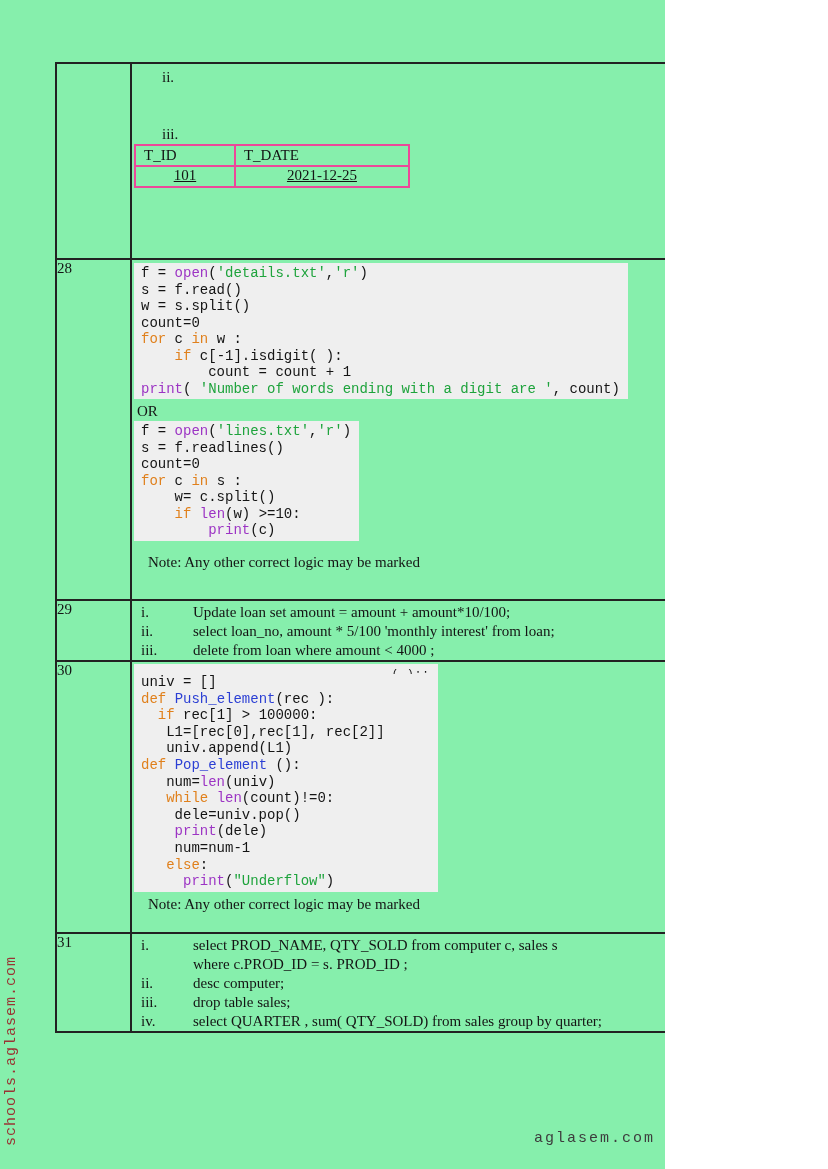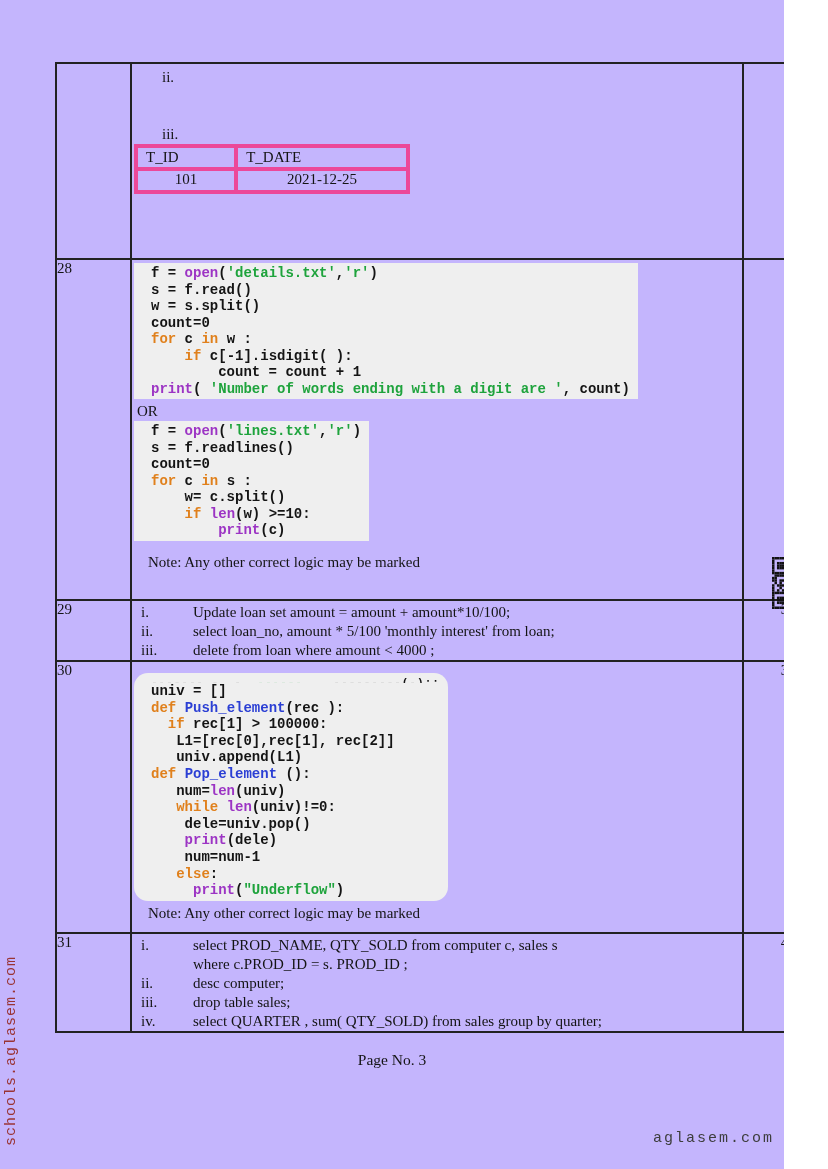--- a/index.html
+++ b/index.html
@@ -1,58 +1,58 @@
 <!DOCTYPE html>
 <html><head>
 <meta charset="utf-8">
 <style>
   html,body{margin:0;padding:0;background:#ffffff;}
-  .page{position:relative;width:784px;height:1169px;background:#c4b5fd;overflow:hidden;
+  .page{position:relative;width:665px;height:1169px;background:#86efac;overflow:hidden;
         font-family:"Liberation Serif",serif;color:#141414;}
 
   
   table.main{position:absolute;left:55px;top:62px;width:770px;border-collapse:collapse;table-layout:fixed;}
   table.main td{border:2px solid #222;vertical-align:top;padding:0;overflow:hidden;}
   td.qcell{text-align:left;font-size:15px;padding-top:3px;}
   td.mcell{vertical-align:bottom;text-align:center;font-size:15px;padding-bottom:3px;}
 
   
   .sublabel{font-size:15px;margin-left:30px;line-height:17px;}
   .sl-ii{margin-top:5px;}
   .sl-iii{margin-top:40px;}
 
   
   table.inner{border-collapse:collapse;margin-left:2px;margin-top:1px;width:276px;font-size:15px;}
-  table.inner th,table.inner td{border:4px solid #ec4899;padding:0 8px;height:19px;font-weight:normal;}
+  table.inner th,table.inner td{border:2px solid #ec4899;padding:0 8px;height:19px;font-weight:normal;}
   table.inner th{text-align:left;}
-  table.inner td{text-align:center;}
-
-  
-  .codeblock{display:inline-block;background:#efefef;padding:2px 8px 2px 17px;margin-left:2px;
-             font-family:"Liberation Mono",monospace;font-weight:bold;font-size:14px;line-height:16.5px;}
+  table.inner td{text-align:center;text-decoration:underline;}
+
+  
+  .codeblock{display:inline-block;background:#efefef;padding:2px 8px 2px 7px;margin-left:2px;
+             font-family:"Liberation Mono",monospace;font-weight:normal;font-size:14px;line-height:16.5px;}
   .codeblock .cl{white-space:pre;}
   .code30 .cl{line-height:16.6px;}
   .cp{color:#141414;} .ck{color:#e0801c;} .cb{color:#9c34c4;} .cs{color:#1ea33c;} .cd{color:#2b3fd4;text-align:center;}
 
   .orlabel{font-size:15px;margin:3px 0 1px 5px;line-height:18px;}
   .note{font-size:15px;margin-left:16px;line-height:18px;}
   .note28{margin-top:12px;}
   .note30{margin-top:3px;}
 
   
   .sliver{height:8px;overflow:hidden;font-size:11px;line-height:9px;letter-spacing:1px;white-space:pre;}
 
   
   .qlist{margin:0;padding:2px 0 0 0;}
   .qitem{display:flex;font-size:15px;line-height:19px;}
   .qitem .lbl{width:52px;flex:0 0 52px;margin-left:9px;}
   .qitem .txt{flex:1;}
 
   .row28-pad{height:3px;}
-  .row30 .codeblock{margin-top:11px;border-radius:14px;}
+  .row30 .codeblock{margin-top:2px;}
 
   
   .footer{position:absolute;left:0;right:0;top:1051px;text-align:center;font-size:15.5px;}
 
   
   .wm-left{position:absolute;left:3px;top:956px;writing-mode:vertical-rl;transform:rotate(180deg);
            font-family:"Liberation Mono",monospace;font-size:15px;letter-spacing:1px;color:#9a3434;}
   .wm-br{position:absolute;right:10px;top:1130px;font-family:"Liberation Mono",monospace;
          font-size:15px;letter-spacing:2px;color:#3d3d3d;text-align:center;}
 
@@ -140,21 +140,21 @@
         <div class="codeblock code30">
           <div class="sliver"><div class="cl"><span class="cp">------- -  -  </span><span class="cs">------</span><span class="cp"> ,  ---------(-)::</span></div></div>
           <div>
                 <div class="cl"><span class="cp">univ = []</span></div>
                 <div class="cl"><span class="ck">def</span><span class="cp"> </span><span class="cd">Push_element</span><span class="cp">(rec ):</span></div>
                 <div class="cl"><span class="cp">  </span><span class="ck">if</span><span class="cp"> rec[1] &gt; 100000:</span></div>
                 <div class="cl"><span class="cp">   L1=[rec[0],rec[1], rec[2]]</span></div>
                 <div class="cl"><span class="cp">   univ.append(L1)</span></div>
                 <div class="cl"><span class="ck">def</span><span class="cp"> </span><span class="cd">Pop_element</span><span class="cp"> ():</span></div>
                 <div class="cl"><span class="cp">   num=</span><span class="cb">len</span><span class="cp">(univ)</span></div>
-                <div class="cl"><span class="cp">   </span><span class="ck">while</span><span class="cp"> </span><span class="cb">len</span><span class="cp">(univ)!=0:</span></div>
+                <div class="cl"><span class="cp">   </span><span class="ck">while</span><span class="cp"> </span><span class="cb">len</span><span class="cp">(count)!=0:</span></div>
                 <div class="cl"><span class="cp">    dele=univ.pop()</span></div>
                 <div class="cl"><span class="cp">    </span><span class="cb">print</span><span class="cp">(dele)</span></div>
                 <div class="cl"><span class="cp">    num=num-1</span></div>
                 <div class="cl"><span class="cp">   </span><span class="ck">else</span><span class="cp">:</span></div>
                 <div class="cl"><span class="cp">     </span><span class="cb">print</span><span class="cp">(</span><span class="cs">"Underflow"</span><span class="cp">)</span></div>
               </div>
         </div>
         <div class="note note30">Note: Any other correct logic may be marked</div>
       </td>
       <td class="mcell">3</td>
@@ -415,16 +415,15 @@
       <rect x="7.43" y="49.52" width="2.48" height="2.48" fill="#111"></rect>
       <rect x="9.90" y="49.52" width="2.48" height="2.48" fill="#111"></rect>
       <rect x="12.38" y="49.52" width="2.48" height="2.48" fill="#111"></rect>
       <rect x="14.86" y="49.52" width="2.48" height="2.48" fill="#111"></rect>
       <rect x="22.29" y="49.52" width="2.48" height="2.48" fill="#111"></rect>
       <rect x="32.19" y="49.52" width="2.48" height="2.48" fill="#111"></rect>
       <rect x="39.62" y="49.52" width="2.48" height="2.48" fill="#111"></rect>
       <rect x="47.05" y="49.52" width="2.48" height="2.48" fill="#111"></rect>
     </svg>
 
-  <div class="footer">Page No. 3</div>
   <div class="wm-left">schools.aglasem.com</div>
   <div class="wm-br">aglasem.com</div>
 </div>
 
 </body></html>

